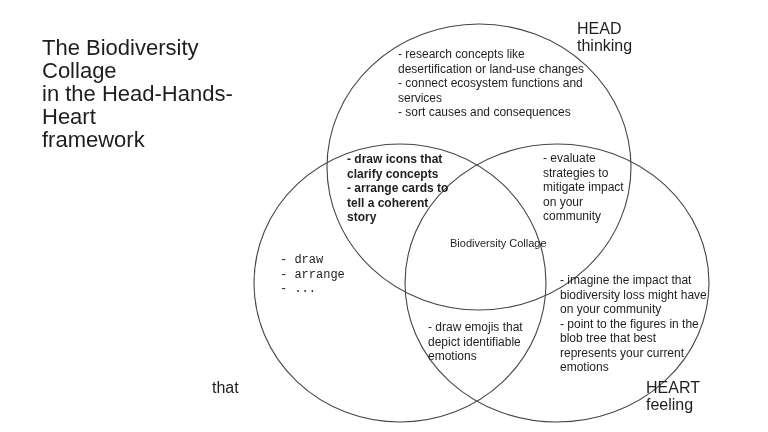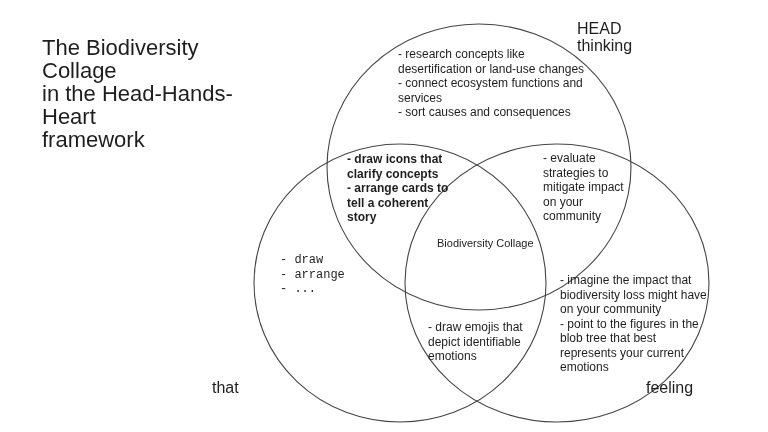--- a/index.html
+++ b/index.html
@@ -32,21 +32,21 @@
   .lbl-heart{left:646px;top:380px;}
   .region{
     font-size:12px;line-height:14.5px;
   }
   .head-text{left:398px;top:47px;width:215px;}
   .head-hands-text{left:347px;top:152px;width:125px;font-weight:bold;}
   .head-heart-text{left:543px;top:151px;width:115px;}
   .hands-text{left:280px;top:253px;width:90px;font-family:Liberation Mono, monospace;}
   .hands-heart-text{left:428px;top:320px;width:125px;}
   .heart-text{left:560px;top:273px;width:150px;}
-  .center-label{left:437px;top:236px;width:130px;font-size:11px;}
+  .center-label{left:450px;top:236px;width:130px;font-size:11px;}
 </style>
 </head>
 <body>
 
 <div class="slide">
 
   <svg width="768" height="432" viewBox="0 0 768 432">
     <ellipse cx="479" cy="167" rx="152" ry="143"></ellipse>
     <ellipse cx="400" cy="283" rx="146" ry="139"></ellipse>
     <ellipse cx="557" cy="283" rx="152" ry="139"></ellipse>
@@ -59,20 +59,21 @@
   <div class="abs circle-label lbl-head">
     <div>HEAD</div>
     <div>thinking</div>
   </div>
 
   <div class="abs circle-label lbl-hands">
     <div>that</div>
   </div>
 
   <div class="abs circle-label lbl-heart">
+    <div>HEART</div>
     <div>feeling</div>
   </div>
 
   <div class="abs region head-text">- research concepts like
 desertification or land-use changes
 - connect ecosystem functions and
 services
 - sort causes and consequences</div>
 
   <div class="abs region head-hands-text">- draw icons that

